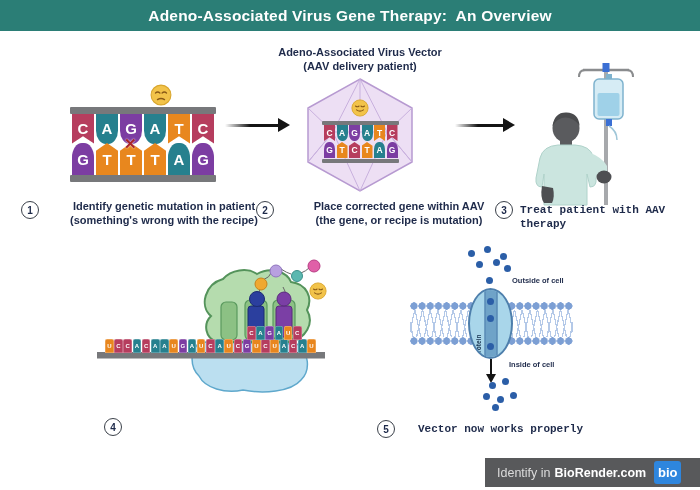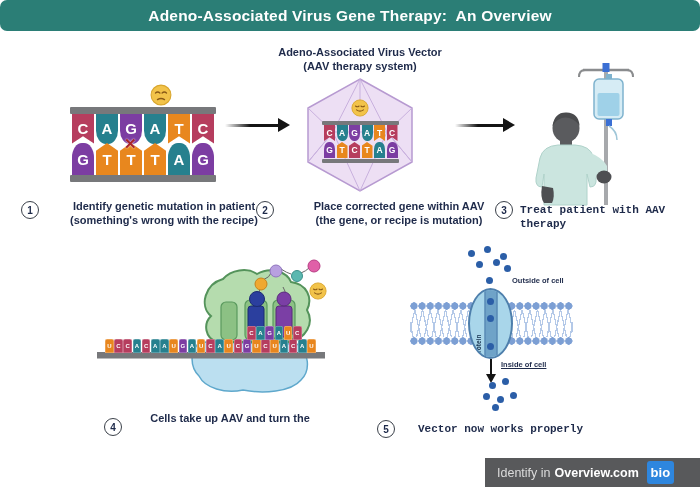--- a/index.html
+++ b/index.html
@@ -2,21 +2,21 @@
 <html><head>
 <meta charset="utf-8">
 <style>
   * { margin:0; padding:0; box-sizing:border-box; }
   body { font-family:"Liberation Sans", sans-serif; background:#fff; }
   .canvas { position:relative; width:700px; height:490px; background:#fff;
             outline:1px solid #c9c9c9; overflow:hidden; }
 
   
   .header { position:absolute; left:0; top:0; width:700px; height:31px;
-            background:#2B7E76; display:flex; align-items:center; justify-content:center;border-radius:7px; }
+            background:#2B7E76; display:flex; align-items:center; justify-content:center; }
   .header .title { color:#fff; font-weight:700; font-size:15.5px; letter-spacing:.2px; white-space:pre; }
 
   
   .cap { position:absolute; color:#1E2A4A; font-weight:700; font-size:11px;
          line-height:13.5px; text-align:center; }
   .cap.left { text-align:left;font-family:Liberation Mono, monospace; }
   .stepnum { position:absolute; width:18px; height:18px; border:1.6px solid #3A4049;
              border-radius:50%; color:#1E2A4A; font-size:10px; font-weight:700;
              display:flex; align-items:center; justify-content:center; background:#fff; }
 
@@ -110,21 +110,21 @@
     <div class="mutx" style="left:54px; top:51px;">✕</div>
   </div>
 
   <div class="arrow" style="left:225px; top:117px; width:65px;">
     <div class="shaft"></div>
     <div class="head"></div>
   </div>
 
   <div class="cap" style="left:250px; top:46px; width:220px;">
     <div>Adeno-Associated Virus Vector</div>
-    <div>(AAV therapy system)</div>
+    <div>(AAV delivery patient)</div>
   </div>
 
   <div style="position:absolute; left:303px; top:77px; width:114px; height:116px;">
     <svg width="114" height="116" viewBox="0 0 114 116" style="left:0; top:0;">
       <polygon points="57,2 109,31 109,85 57,114 5,85 5,31" fill="#EDDFF4" stroke="#B79AD1" stroke-width="1.5"></polygon>
       <g stroke="#C4ABDB" stroke-width="1" fill="none" opacity="0.9">
         <path d="M57,2 L30,55 L84,55 Z"></path>
         <path d="M30,55 L57,114 L84,55"></path>
         <path d="M5,31 L30,55 L5,85"></path>
         <path d="M109,31 L84,55 L109,85"></path>
@@ -289,43 +289,42 @@
       <div class="plabel">Protein</div>
     </div>
     <div class="dot" style="left:82px; top:52px;"></div>
     <div class="dot" style="left:82px; top:69px;"></div>
     <div class="dot" style="left:82px; top:97px;"></div>
 
     <svg width="14" height="24" viewBox="0 0 14 24" style="left:79px; top:113px;">
       <line x1="7" y1="0" x2="7" y2="16" stroke="#141414" stroke-width="2"></line>
       <polygon points="2,15 12,15 7,24" fill="#141414"></polygon>
     </svg>
-    <div class="memlabel" style="left:96px; top:114px;text-decoration:underline;">Inside of cell</div>
+    <div class="memlabel" style="left:104px; top:114px;">Inside of cell</div>
 
     <div class="dot" style="left:84px; top:136px;"></div>
     <div class="dot" style="left:97px; top:132px;"></div>
     <div class="dot" style="left:78px; top:147px;"></div>
     <div class="dot" style="left:92px; top:150px;"></div>
     <div class="dot" style="left:105px; top:146px;"></div>
     <div class="dot" style="left:87px; top:158px;"></div>
   </div>
 
   <div class="stepnum" style="left:104px; top:418px;">
     <span>4</span>
   </div>
   <div class="cap" style="left:130px; top:412px; width:200px;">
-    <div>Cells take up AAV and turn the</div>
   </div>
 
   <div class="stepnum" style="left:377px; top:420px;">
     <span>5</span>
   </div>
   <div class="cap left" style="left:418px; top:423px; width:180px;">
     <div>Vector now works properly</div>
   </div>
 
   <div class="footer">
     <span class="ci">Identify in</span>
-    <span class="brand">Overview.com</span>
+    <span class="brand">BioRender.com</span>
     <span class="logo">bio</span>
   </div>
 
 </div>
 
 </body></html>

